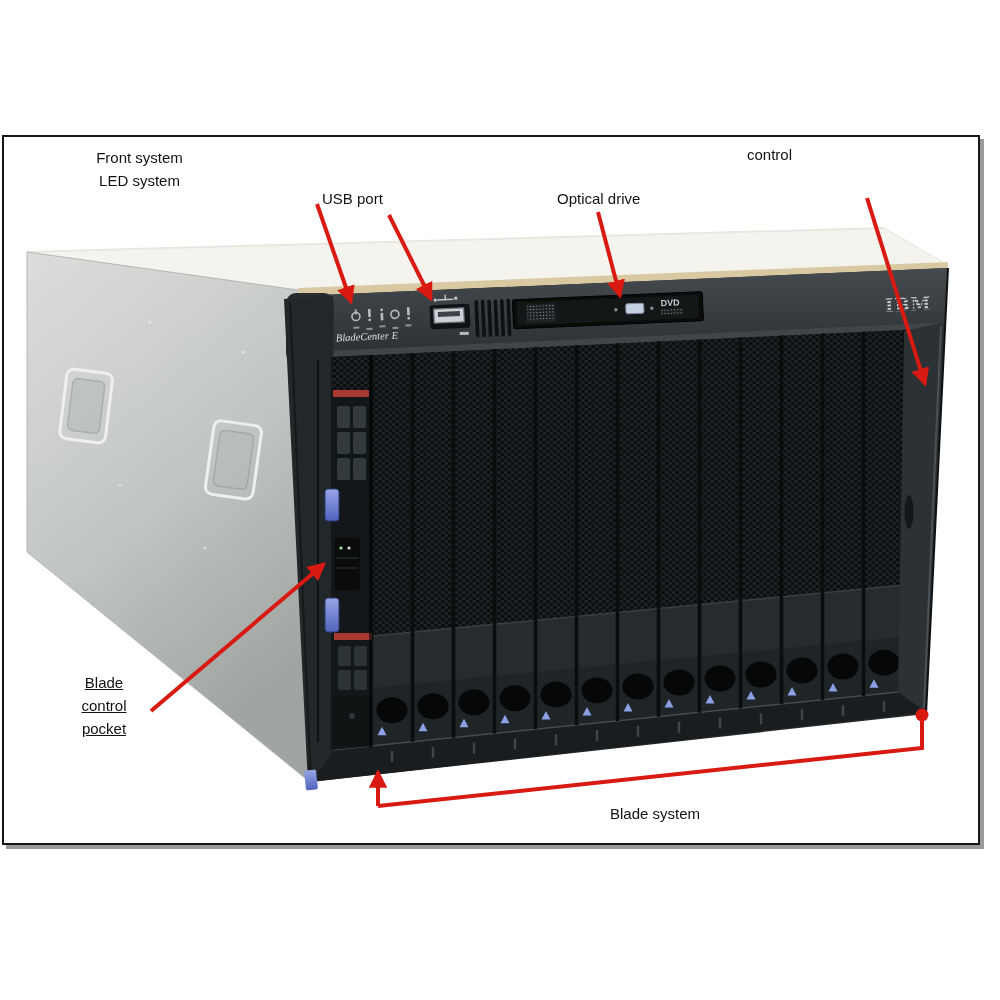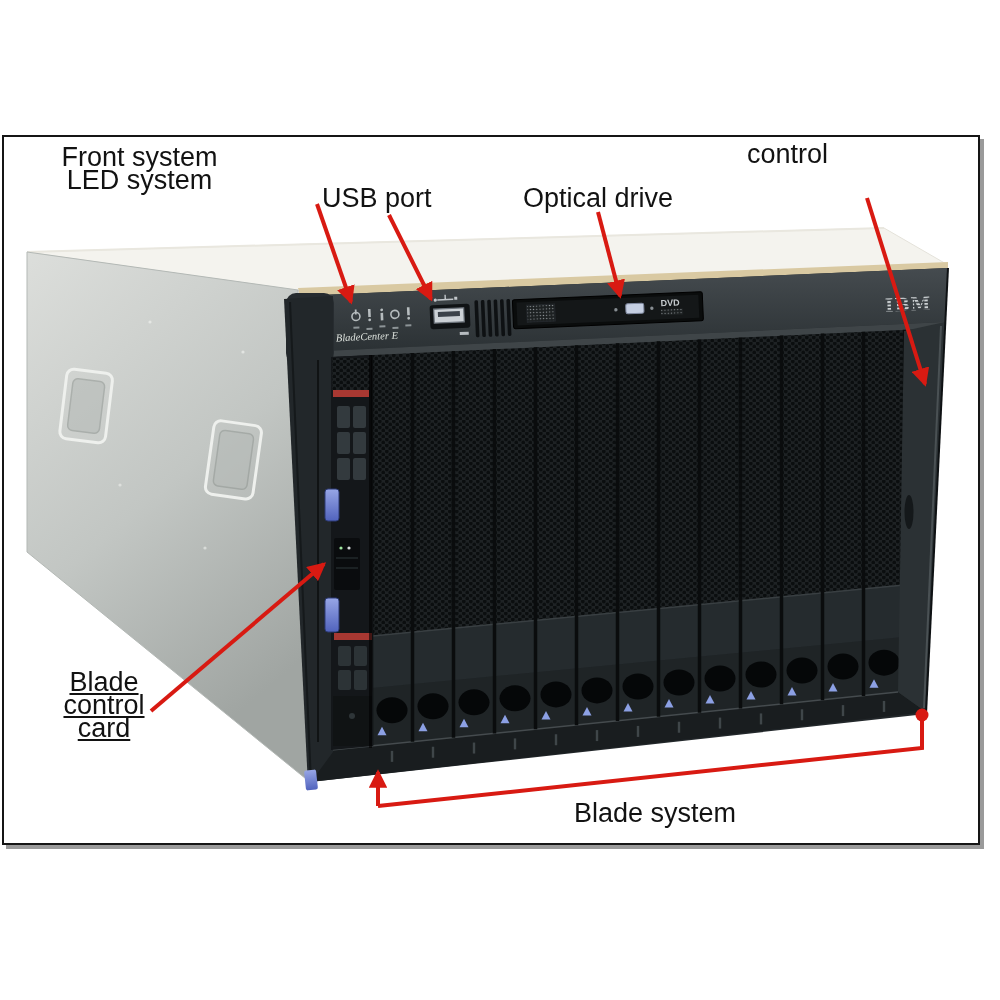--- a/index.html
+++ b/index.html
@@ -2,21 +2,21 @@
 <html><head>
 <meta charset="utf-8">
 <style>
   html,body{margin:0;padding:0;background:#ffffff;}
   #stage{position:relative;width:1000px;height:1000px;background:#ffffff;overflow:hidden;
          font-family:"Liberation Sans",sans-serif;}
   #frame{position:absolute;left:2px;top:135px;width:974px;height:706px;
          border:2px solid #151515;background:#ffffff;
          box-shadow:4px 4px 0 rgba(30,30,30,.45);}
   #art{position:absolute;left:0;top:0;width:1000px;height:1000px;}
-  .callout{position:absolute;color:#121212;font-size:27px;line-height:23px;white-space:nowrap;}
+  .callout{position:absolute;color:#121212;font-size:15px;line-height:23px;white-space:nowrap;}
   .callout span{display:block;}
   .ctr{text-align:center;}
 </style>
 </head>
 <body>
 
 <div id="stage">
 
   <div id="frame"></div>
 
@@ -266,31 +266,31 @@
 
   <div class="callout ctr" style="left:52px;top:146px;width:175px;">
     <span>Front system</span>
     <span>LED system</span>
   </div>
 
   <div class="callout" style="left:322px;top:187px;">
     <span>USB port</span>
   </div>
 
-  <div class="callout" style="left:523px;top:187px;">
+  <div class="callout" style="left:557px;top:187px;">
     <span>Optical drive</span>
   </div>
 
   <div class="callout" style="left:747px;top:143px;width:240px;">
     <span>control</span>
   </div>
 
   <div class="callout ctr" style="left:40px;top:671px;width:128px;text-decoration:underline;">
     <span>Blade</span>
     <span>control</span>
-    <span>card</span>
+    <span>pocket</span>
   </div>
 
   <div class="callout ctr" style="left:560px;top:802px;width:190px;">
     <span>Blade system</span>
   </div>
 
 </div>
 
 </body></html>

